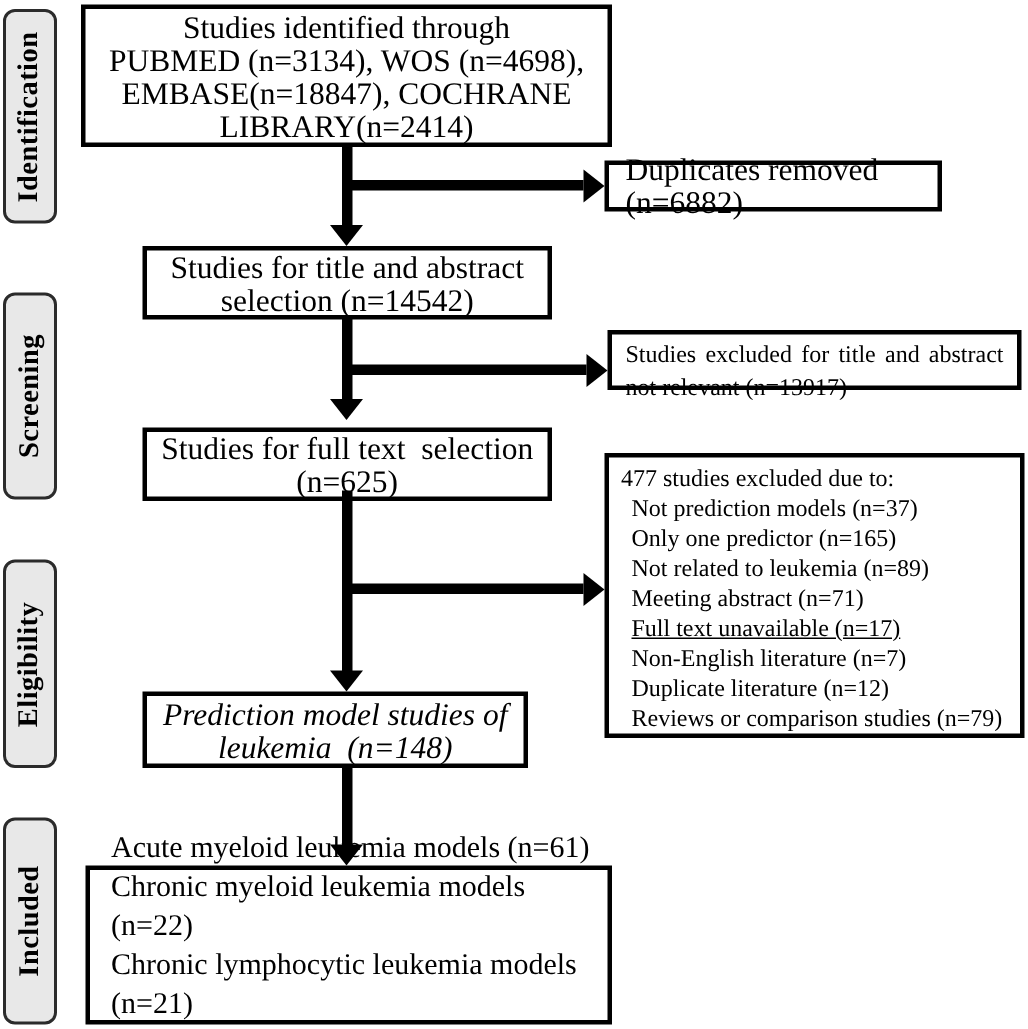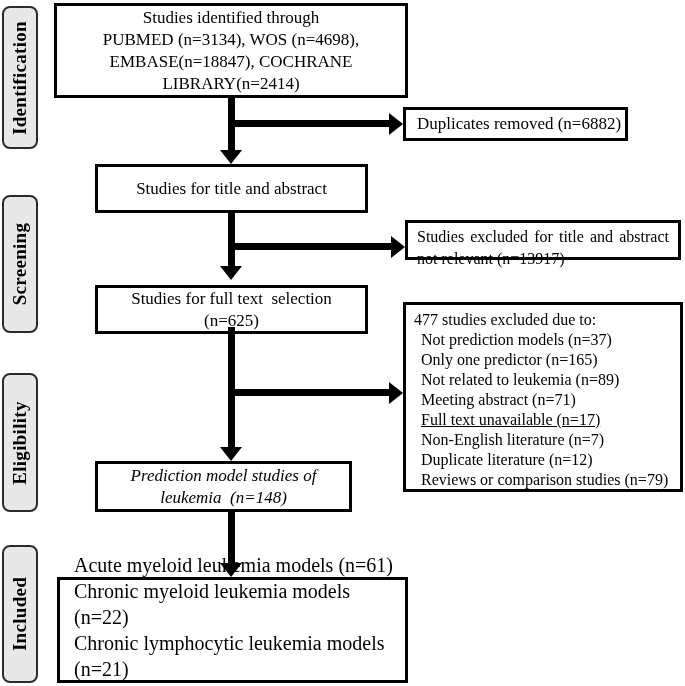--- a/index.html
+++ b/index.html
@@ -3,21 +3,21 @@
 <meta charset="utf-8">
 <style>
   html,body { margin:0; padding:0; background:#ffffff; }
   .canvas {
     position:relative; width:685px; height:686px; background:#ffffff;
     font-family:"Liberation Serif","DejaVu Serif",serif; color:#000;
     overflow:hidden;
   }
   .fbox {
     position:absolute; border:3px solid #000; background:#fff;
-    box-sizing:border-box; font-size:17px; line-height:22px;
+    box-sizing:border-box; font-size:21px; line-height:22px;
   }
   .center { display:flex; flex-direction:column; justify-content:center; text-align:center; }
   .line { white-space:pre-wrap; }
   .justify-line { text-align:justify; text-align-last:justify; }
   .stage {
     position:absolute; left:2px; width:36px; box-sizing:border-box;
     border:2px solid #2b2b2b; background:#e8e8e8; border-radius:8px;
     display:flex; align-items:center; justify-content:center;
   }
   .stage span {
@@ -60,20 +60,21 @@
     <div class="line">EMBASE(n=18847), COCHRANE</div>
     <div class="line">LIBRARY(n=2414)</div>
   </div>
 
   <div class="fbox" style="left:403px;top:107px;width:225px;height:34px;display:flex;align-items:center;padding-left:11px;">
     <div class="line">Duplicates removed (n=6882)</div>
   </div>
 
   <div class="fbox center" style="left:95px;top:164px;width:273px;height:49px;">
     <div class="line">Studies for title and abstract</div>
+    <div class="line">selection (n=14542)</div>
   </div>
 
   <div class="fbox" style="left:405px;top:220px;width:276px;height:40px;font-size:16px;line-height:22px;padding:3px 9px;">
     <div class="justify-line">Studies excluded for title and abstract</div>
     <div class="line">not relevant (n=13917)</div>
   </div>
 
   <div class="fbox center" style="left:95px;top:285px;width:273px;height:49px;">
     <div class="line">Studies for full text  selection</div>
     <div class="line">(n=625)</div>

